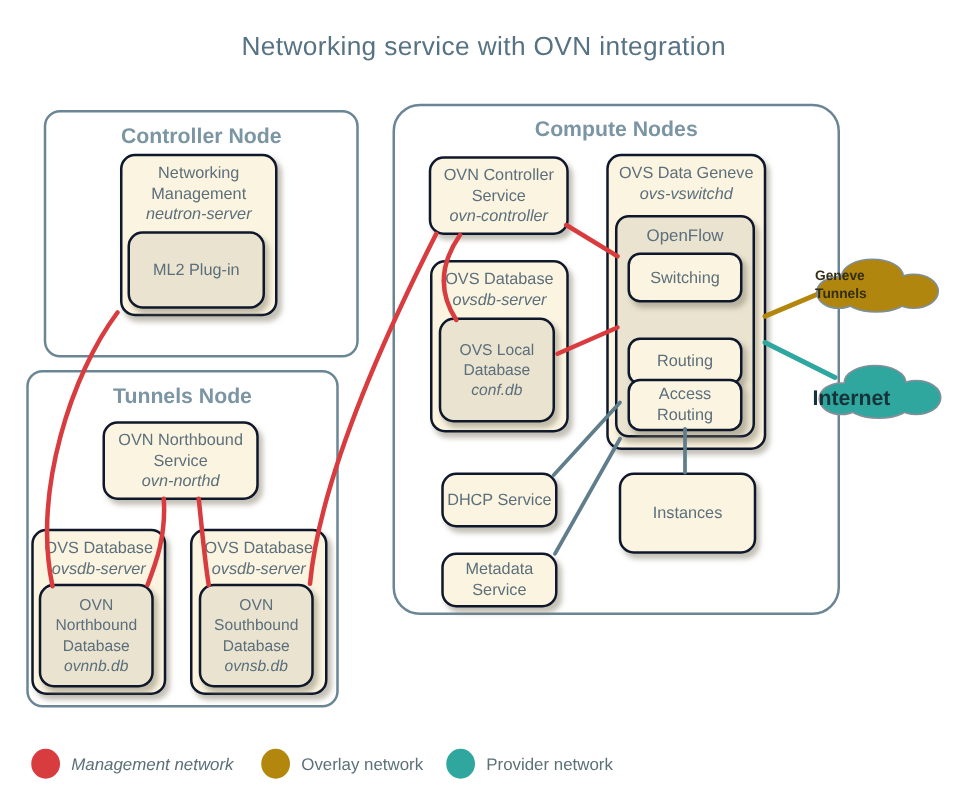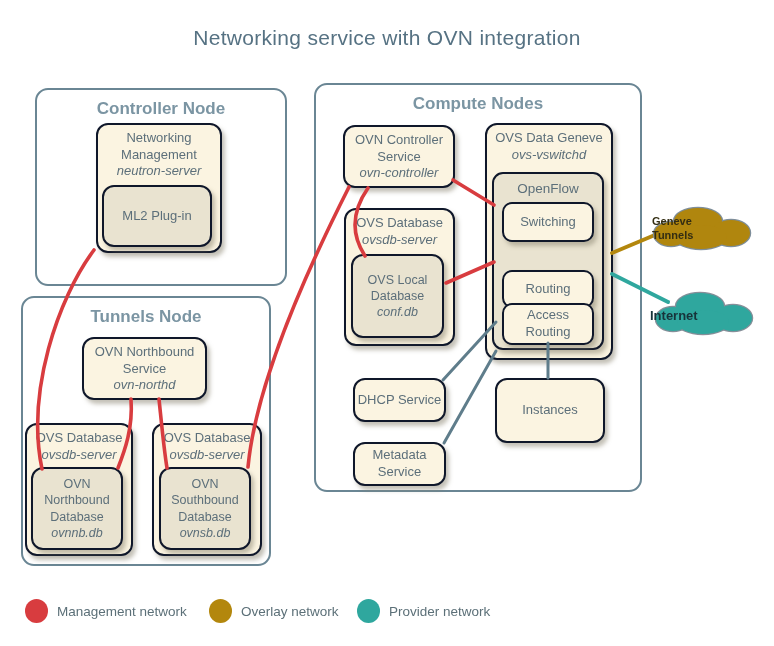--- a/index.html
+++ b/index.html
@@ -32,21 +32,21 @@
   .cfix{display:flex;flex-direction:column;align-items:center;justify-content:center;
         text-align:center;font-size:13px;line-height:1.3;color:#5c6f7a;}
 
   
   svg.overlay{position:absolute;left:0;top:0;z-index:5;pointer-events:none;}
 
   .cloud-label{
     position:absolute;z-index:6;text-align:left;line-height:1.25;pointer-events:none;
   }
   .cloud-label.geneve{font-size:11px;font-weight:700;color:#332d12;}
-  .cloud-label.internet{font-size:13px;font-weight:600;color:#17333a;}
+  .cloud-label.internet{font-size:17px;font-weight:600;color:#17333a;}
 
   .legend{position:absolute;left:0;top:596px;width:774px;height:34px;z-index:2;}
   .legend-dot{position:absolute;width:23px;height:24px;border-radius:50%;top:3px;}
   .legend-label{position:absolute;top:8px;font-size:13.5px;color:#5c7078;}
 </style>
 </head>
 <body>
 
 <div class="canvas">
 
@@ -92,21 +92,21 @@
         <div>OVS Database</div>
         <div class="sub">ovsdb-server</div>
       </div>
       <div class="cream beige cfix" style="left:5px;top:42px;width:92px;height:83px;font-size:12.5px;">
         <div>OVN Southbound Database</div>
         <div class="sub">ovnsb.db</div>
       </div>
     </div>
   </div>
 
-  <div class="node-box" style="left:314px;top:83px;width:328px;height:409px;">
+  <div class="node-box" style="left:314px;top:83px;width:358px;height:409px;border-radius:22px;">
     <div class="node-title">Compute Nodes</div>
 
     <div class="cream" style="left:27px;top:40px;width:112px;height:63px;">
       <div class="hdr">
         <div>OVN Controller Service</div>
         <div class="sub">ovn-controller</div>
       </div>
     </div>
 
     <div class="cream" style="left:28px;top:123px;width:111px;height:138px;">
@@ -209,21 +209,21 @@
   <div class="cloud-label geneve" style="left:652px;top:215px;width:100px;">
     <div>Geneve</div>
     <div>Tunnels</div>
   </div>
   <div class="cloud-label internet" style="left:650px;top:308px;width:104px;">
     <div>Internet</div>
   </div>
 
   <div class="legend">
     <span class="legend-dot" style="left:25px;background:#d83c3f;"></span>
-    <span class="legend-label" style="left:57px;">Management network</span>
+    <span class="legend-label" style="left:57px;font-style:italic;">Management network</span>
 
     <span class="legend-dot" style="left:209px;background:#b3870d;"></span>
     <span class="legend-label" style="left:241px;">Overlay network</span>
 
     <span class="legend-dot" style="left:357px;background:#2fa79e;"></span>
     <span class="legend-label" style="left:389px;">Provider network</span>
   </div>
 
 </div>
 

